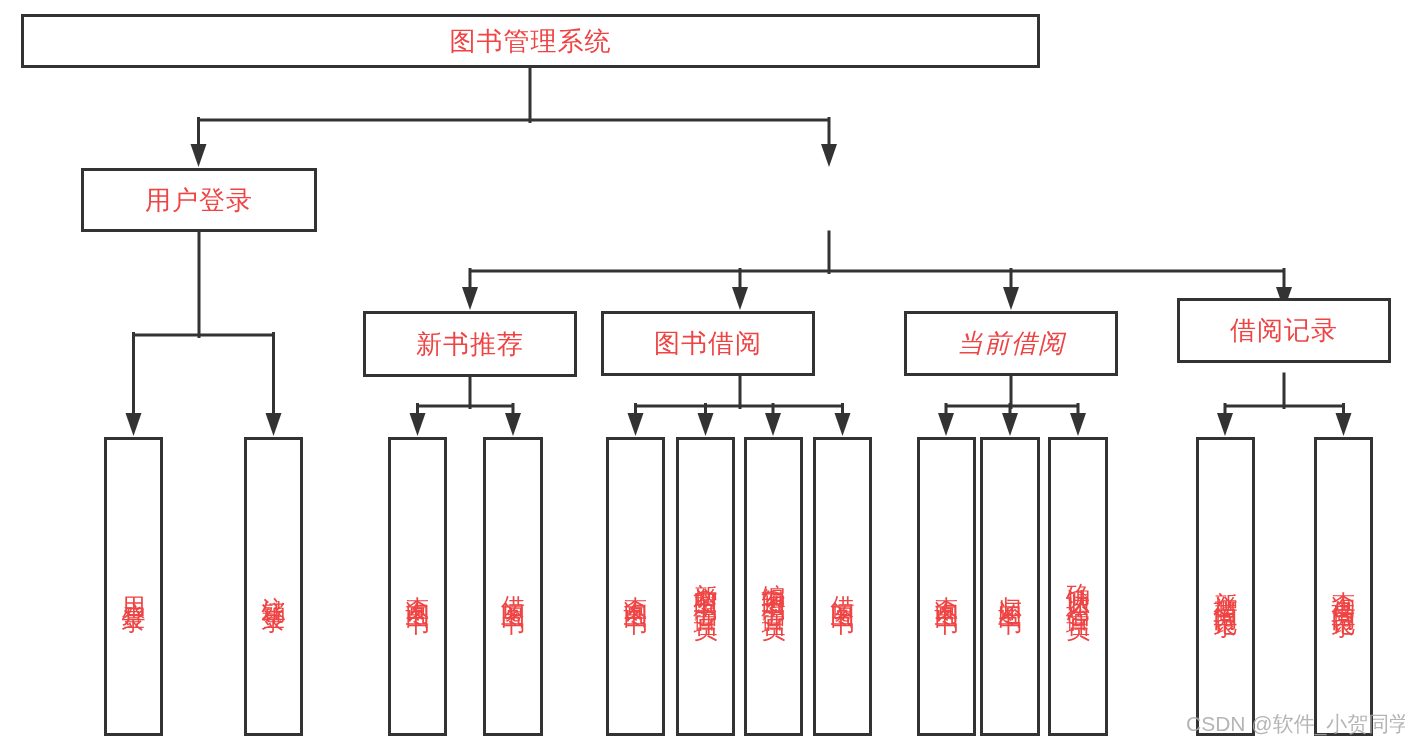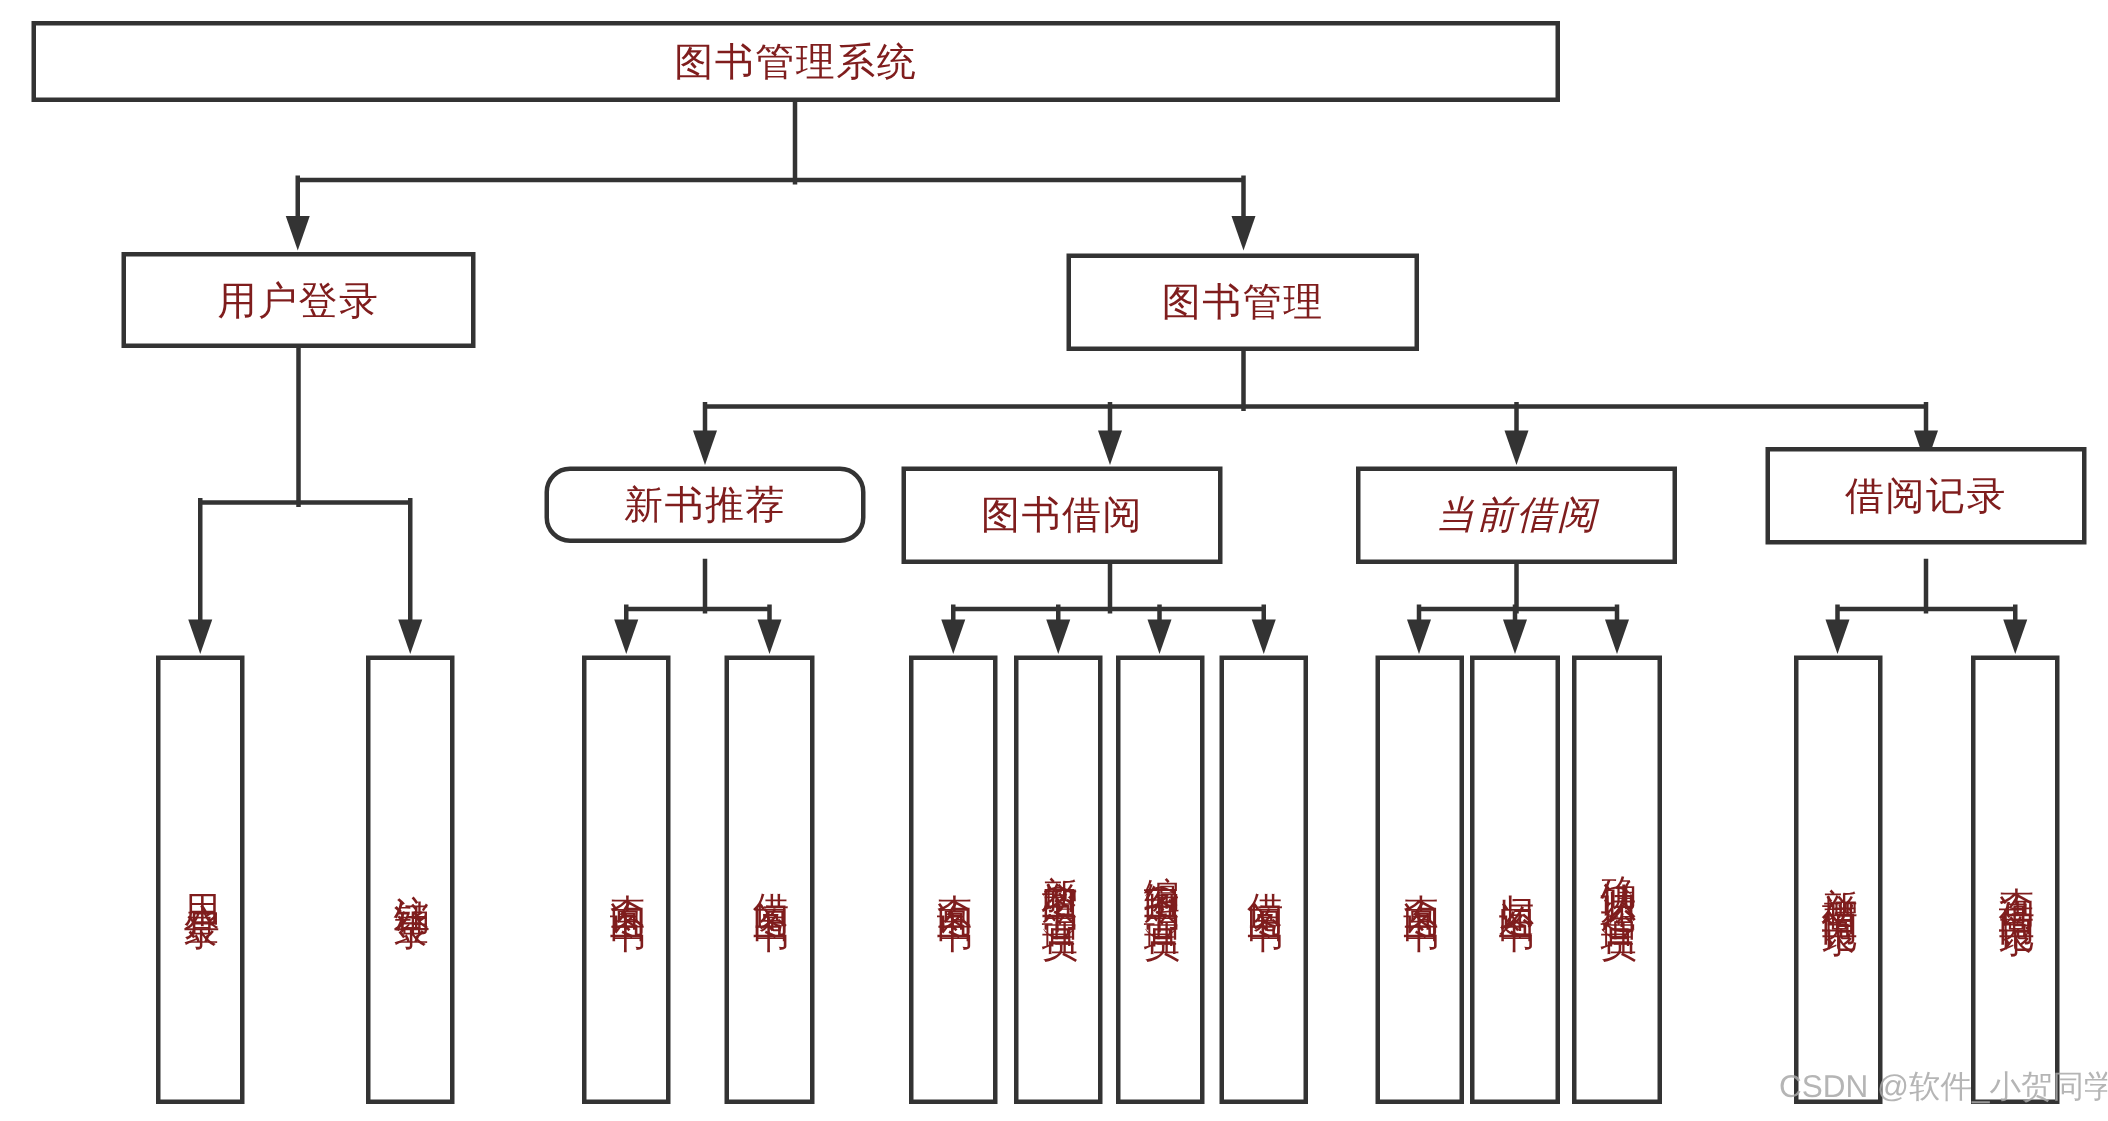--- a/index.html
+++ b/index.html
@@ -33,21 +33,21 @@
   }
   .box {
     position: absolute;
     box-sizing: border-box;
     border: 3px solid #333333;
     background: #ffffff;
     display: flex;
     align-items: center;
     justify-content: center;
     z-index: 2;
-    color: #7f1d1d;
+    color: #ef4444;
   }
   .hbox {
     font-size: 26px;
     letter-spacing: 1px;
     white-space: nowrap;
   }
   .vbox {
     font-size: 24px;
   }
   .vbox .vlabel {
@@ -111,25 +111,22 @@
     <polygon class="arrowhead" points="1335.5,413 1351.5,413 1343.5,436"></polygon>
   </svg>
 
   <div class="box hbox" style="left:21px; top:14px; width:1019px; height:54px;">
     <span>图书管理系统</span>
   </div>
 
   <div class="box hbox" style="left:81px; top:168px; width:236px; height:64px;">
     <span>用户登录</span>
   </div>
-  <div class="box hbox" style="left:711px; top:169px; width:235px; height:65px;">
-    <span>图书管理</span>
-  </div>
 
-  <div class="box hbox" style="left:363px; top:311px; width:214px; height:51px;border-radius:17px;">
+  <div class="box hbox" style="left:363px; top:311px; width:214px; height:66px;">
     <span>新书推荐</span>
   </div>
   <div class="box hbox" style="left:601px; top:311px; width:214px; height:65px;">
     <span>图书借阅</span>
   </div>
   <div class="box hbox" style="left:904px; top:311px; width:214px; height:65px;font-style:italic;">
     <span>当前借阅</span>
   </div>
   <div class="box hbox" style="left:1177px; top:298px; width:214px; height:65px;">
     <span>借阅记录</span>

